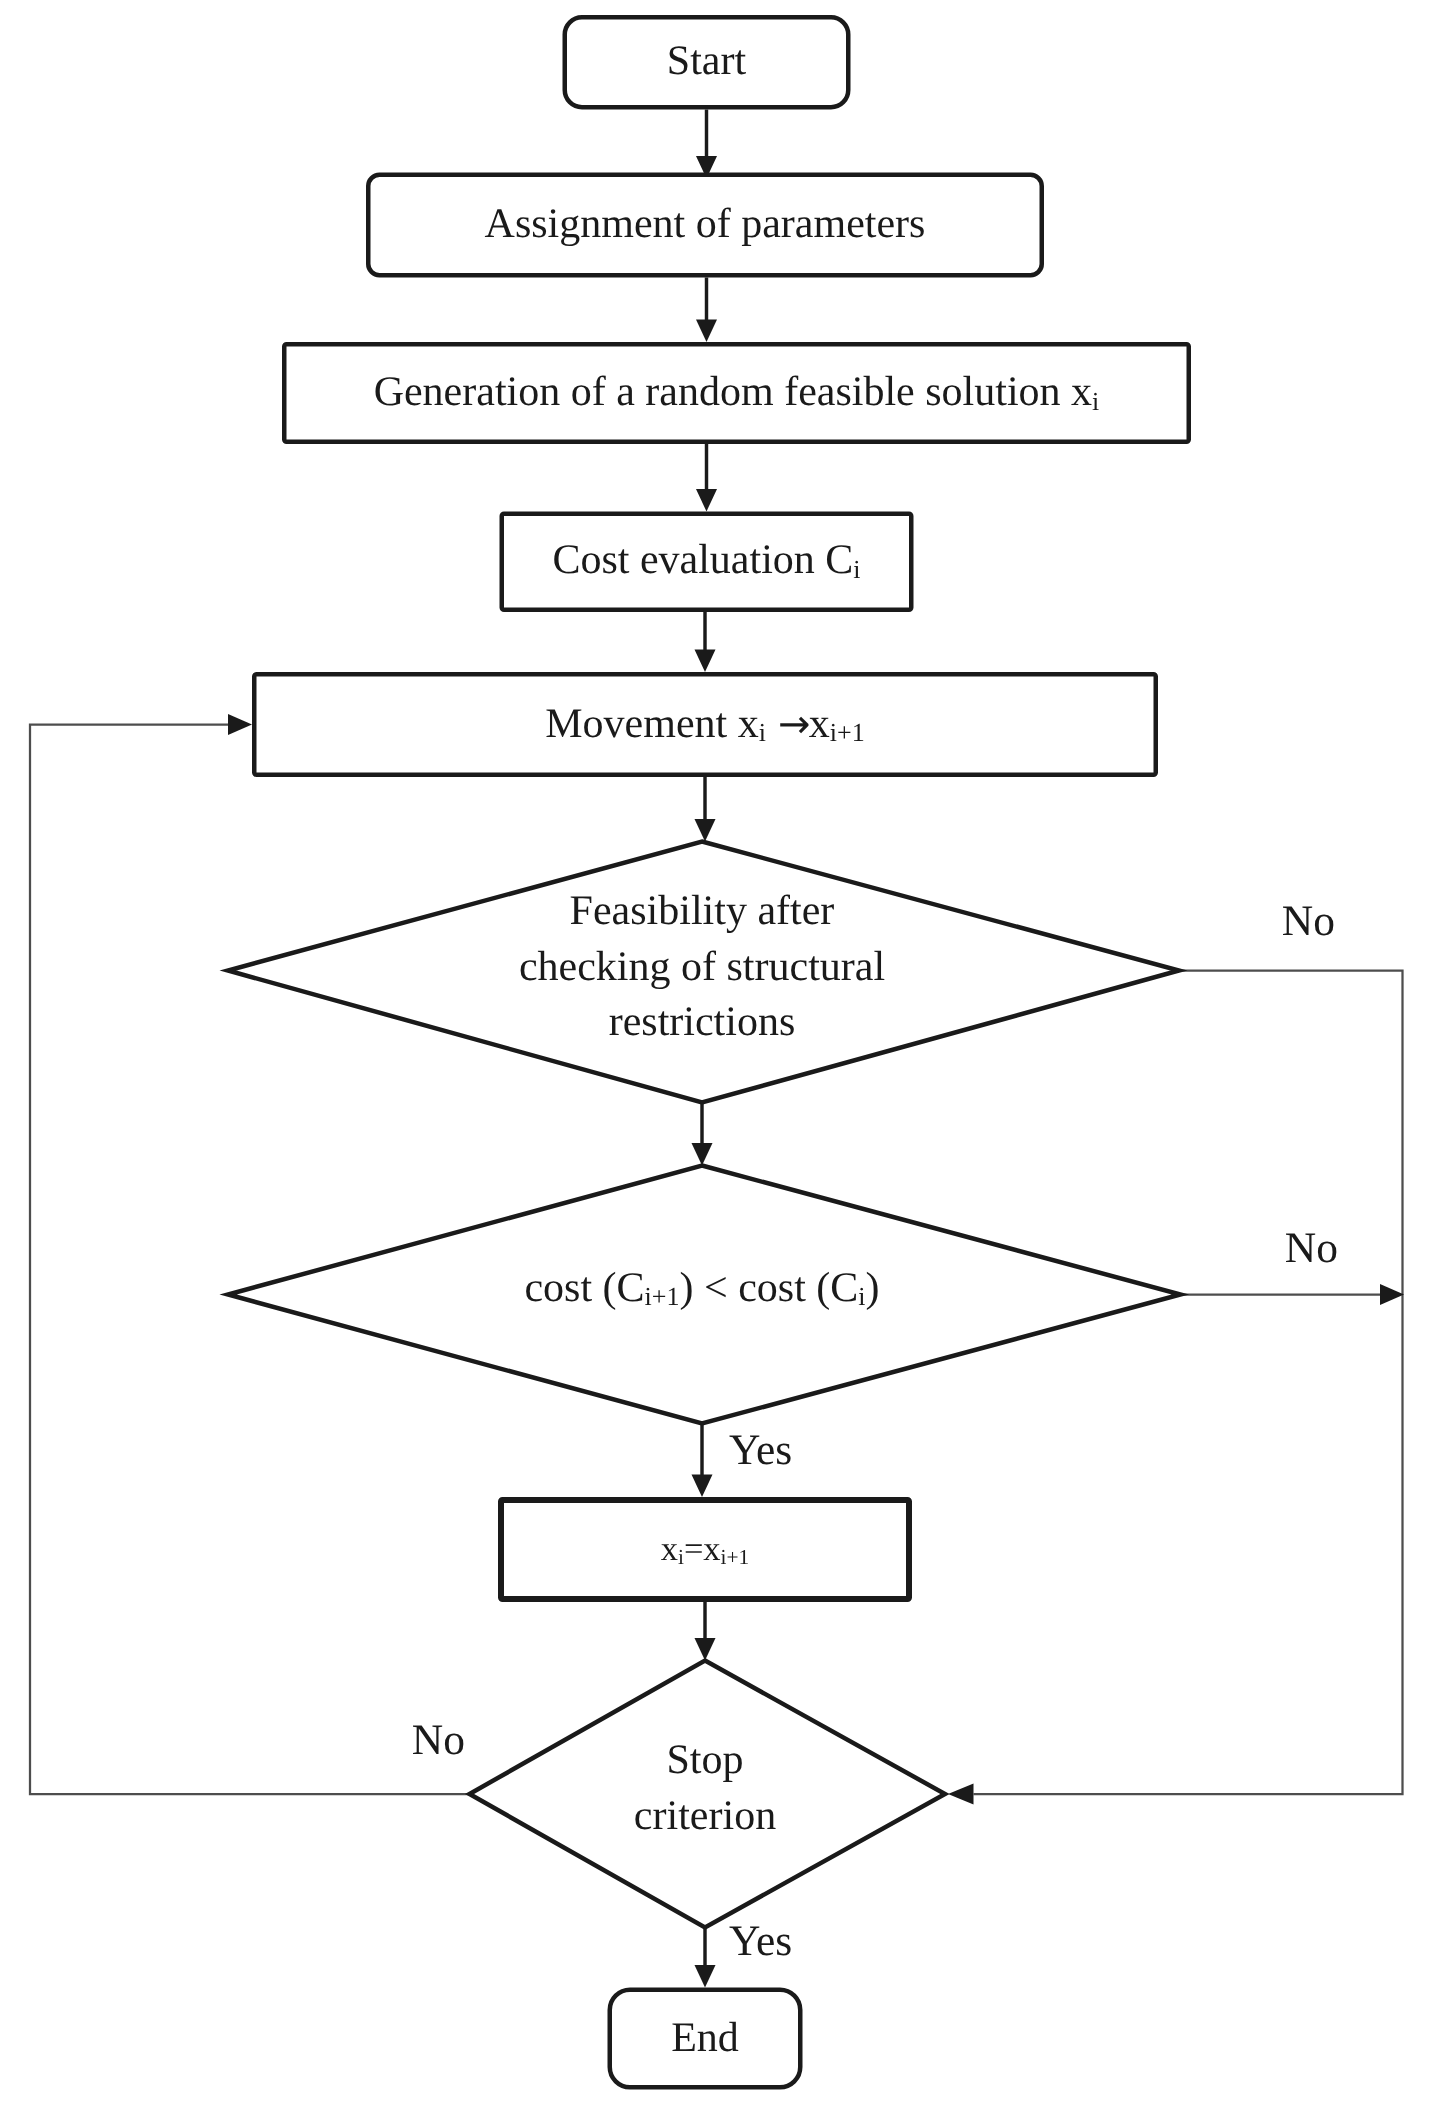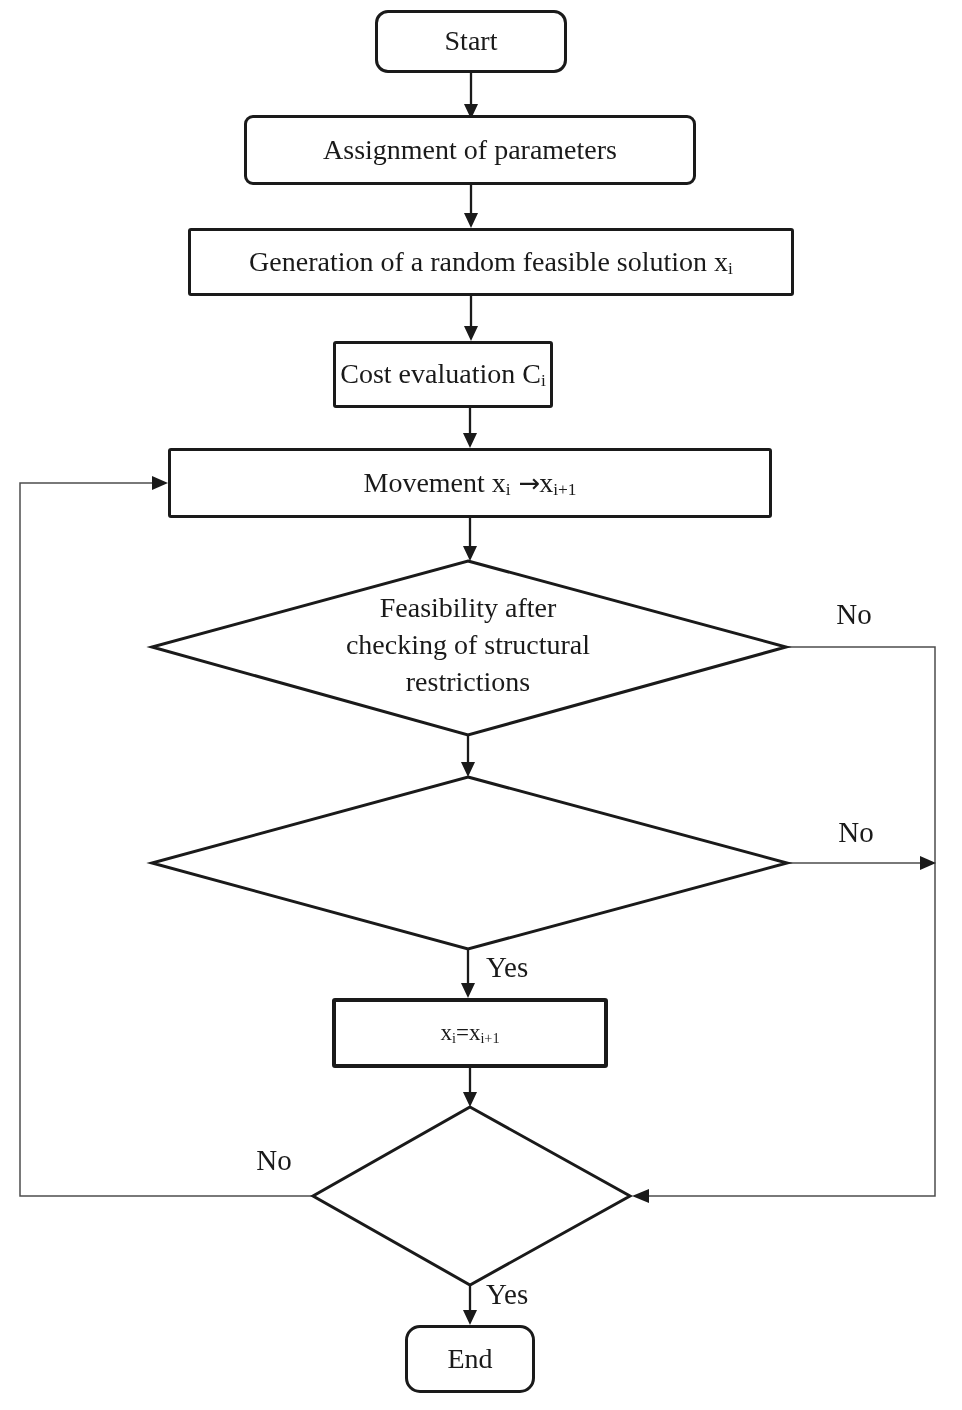--- a/index.html
+++ b/index.html
@@ -28,21 +28,21 @@
   }
   .terminator{border-radius:13px;}
   .node.small-text{font-size:23px;}
   .diamond-text{
     position:absolute;display:flex;align-items:flex-start;justify-content:center;
     text-align:center;font-size:28px;line-height:1.32;
     pointer-events:none;
   }
   .edge-label{
     position:absolute;font-size:29px;line-height:1;
-    text-align:center;
+    text-align:right;
   }
   sub{font-size:0.62em;line-height:0;vertical-align:-0.18em;letter-spacing:0;}
   .arrow-glyph{
     font-family:"DejaVu Sans",sans-serif;
     font-size:0.92em;
     margin:0 0 0 8px;
     letter-spacing:-1px;
   }
   svg .shape{fill:#ffffff;stroke:var(--ink);stroke-width:3;}
   svg .flow{stroke:var(--ink);stroke-width:2.3;fill:none;}
@@ -102,41 +102,47 @@
   </div>
 
   <div class="node terminator" style="left:375px;top:10px;width:192px;height:63px;">
     <span>Start</span>
   </div>
 
   <div class="node" style="left:167px;top:228px;width:606px;height:68px;margin-left:21px;">
     <span><span>Generation of a random feasible solution x</span><sub>i</sub></span>
   </div>
 
-  <div class="node" style="left:333px;top:341px;width:220px;height:67px;">
+  <div class="node" style="left:333px;top:341px;width:276px;height:67px;">
     <span><span>Cost evaluation C</span><sub>i</sub></span>
   </div>
 
   <div class="node" style="left:168px;top:448px;width:604px;height:70px;">
     <span><span>Movement  x</span><sub>i</sub><span class="arrow-glyph">→</span><span>x</span><sub>i+1</sub></span>
   </div>
 
   <div class="node small-text" style="left:332px;top:998px;width:276px;height:70px;border-width:4px;">
     <span><span>x</span><sub>i</sub><span>=x</span><sub>i+1</sub></span>
   </div>
 
   <div class="node terminator" style="left:405px;top:1325px;width:130px;height:68px;border-width:3.5px;border-radius:15px;">
     <span>End</span>
   </div>
 
   <div class="diamond-text" style="left:298px;top:590px;width:340px;height:116px;">
     <span><span>Feasibility after</span><br><span>checking of structural</span><br><span>restrictions</span></span>
   </div>
 
+  <div class="diamond-text" style="left:268px;top:841px;width:400px;height:44px;">
+    <span><span>cost (C</span><sub>i+1</sub><span>) &lt; cost (C</span><sub>i</sub><span>)</span></span>
+  </div>
 
+  <div class="diamond-text" style="left:380px;top:1156px;width:180px;height:80px;">
+    <span><span>Stop</span><br><span>criterion</span></span>
+  </div>
 
   <div class="edge-label" style="left:818px;top:600px;width:72px;">No</div>
 
   <div class="edge-label" style="left:820px;top:818px;width:72px;">No</div>
 
   <div class="edge-label" style="left:486px;top:953px;width:72px;text-align:left;">Yes</div>
 
   <div class="edge-label" style="left:238px;top:1146px;width:72px;">No</div>
 
   <div class="edge-label" style="left:486px;top:1280px;width:72px;text-align:left;">Yes</div>

